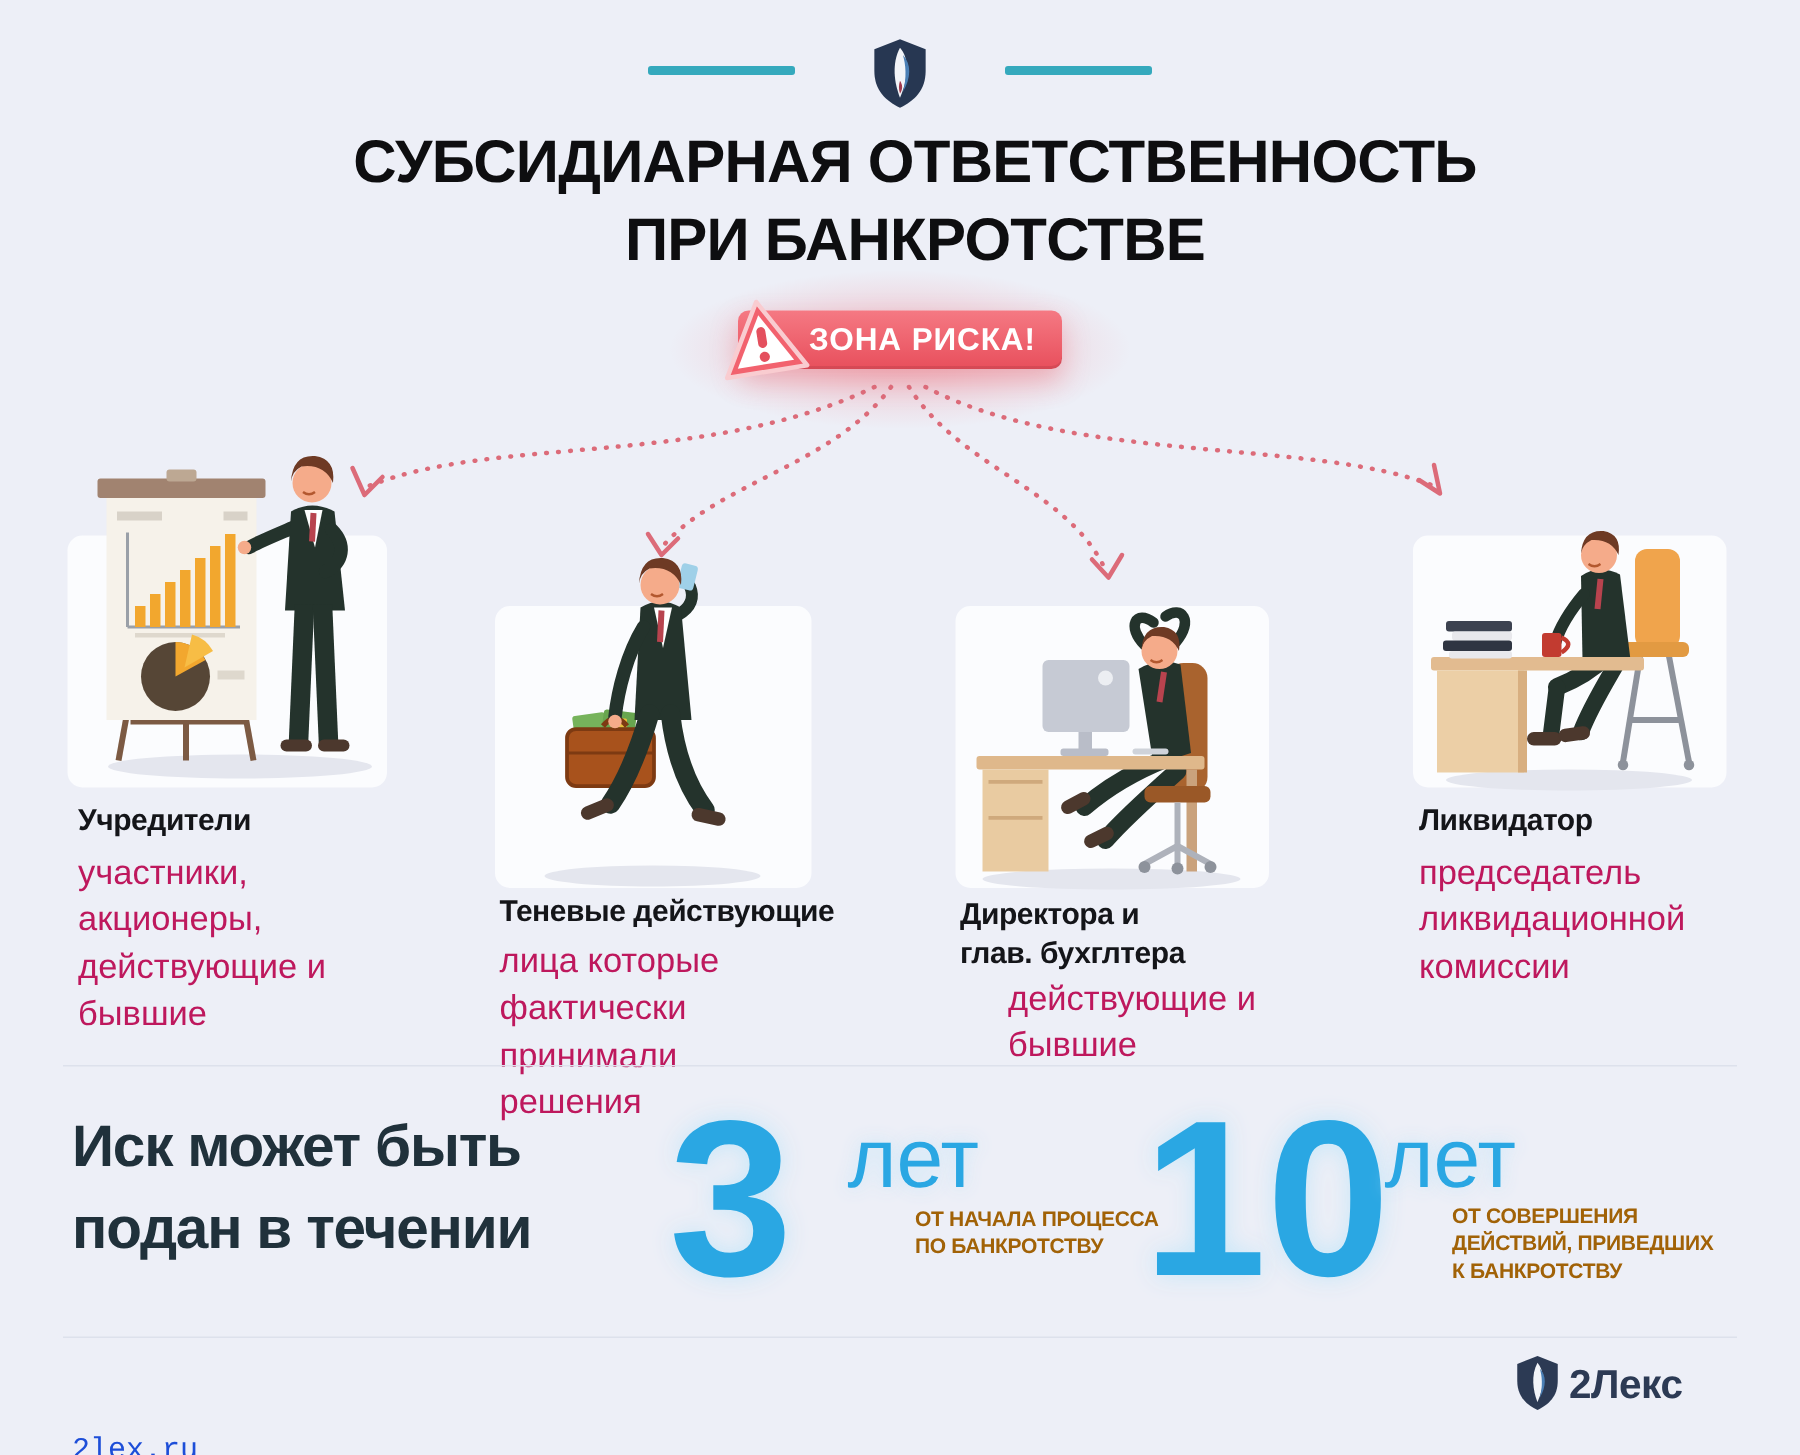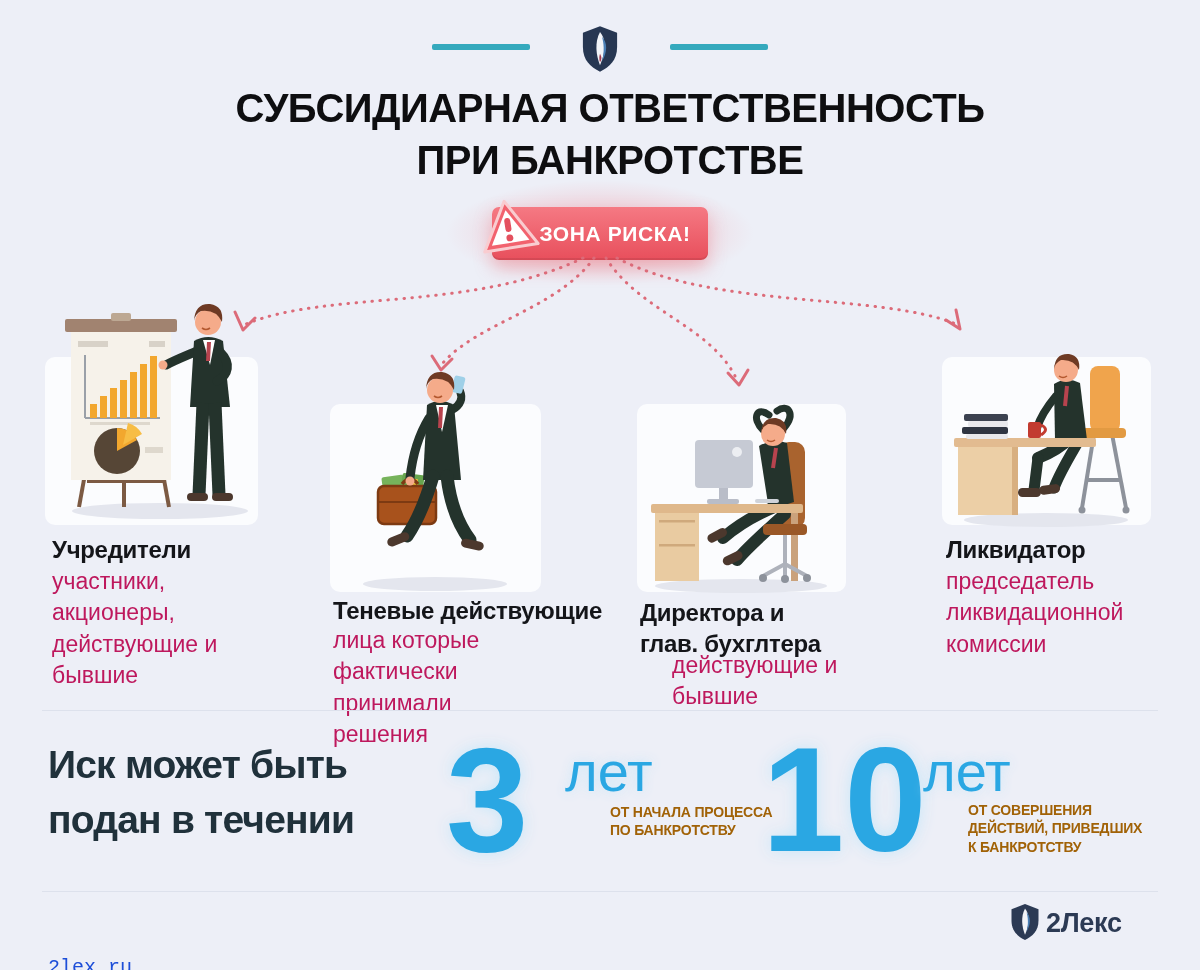--- a/index.html
+++ b/index.html
@@ -23,21 +23,21 @@
     text-align:center; font-size:40px; font-weight:800; line-height:1.3;
     letter-spacing:-0.5px; color:#0e0e10;padding-left:20px;
   }
 
   
   .badge-glow {
     position:absolute; left:440px; top:178px; width:320px; height:110px;
     background:radial-gradient(ellipse at center, rgba(243,120,132,0.42) 0%, rgba(243,120,132,0) 68%);
   }
   .risk-badge {
-    position:absolute; left:492px; top:207px; width:216px; height:53px;
+    position:absolute; left:492px; top:207px; width:216px; height:39px;
     background:linear-gradient(180deg,#f57983,#e84f5c);
     border-radius:7px;
     box-shadow:0 8px 18px rgba(232,79,92,0.35), inset 0 -2px 0 rgba(0,0,0,0.08);
     display:flex; align-items:center; justify-content:center;
     padding-left:30px;
   }
   .risk-badge .label { color:#fff; font-weight:800; font-size:21px; letter-spacing:0.6px; }
   .warning-tri { position:absolute; left:477px; top:197px; width:62px; height:58px; transform:rotate(-9deg); }
 
   
@@ -49,21 +49,21 @@
   .card-2 { left:330px; top:404px; width:211px; height:188px; }
   .card-3 { left:637px; top:404px; width:209px; height:188px; }
   .card-4 { left:942px; top:357px; width:209px; height:168px; }
   .figure { position:absolute; }
   .fig-1 { left:45px;  top:295px; width:213px; height:235px; }
   .fig-2 { left:330px; top:360px; width:211px; height:235px; }
   .fig-3 { left:637px; top:378px; width:209px; height:220px; }
   .fig-4 { left:942px; top:330px; width:209px; height:200px; }
 
   .role-title {
-    position:absolute; font-size:24px; font-weight:700; color:#141519;
+    position:absolute; font-size:20px; font-weight:700; color:#141519;
     line-height:1.28; letter-spacing:-0.3px;
   }
   .rt-1 { left:52px;  top:535px; }
   .rt-2 { left:333px; top:596px; }
   .rt-3 { left:640px; top:598px; }
   .rt-4 { left:946px; top:535px; }
   .role-sub {
     position:absolute; font-size:23px; color:#be185d; line-height:1.36;
   }
   .rs-1 { left:52px;  top:566px; width:205px; }

